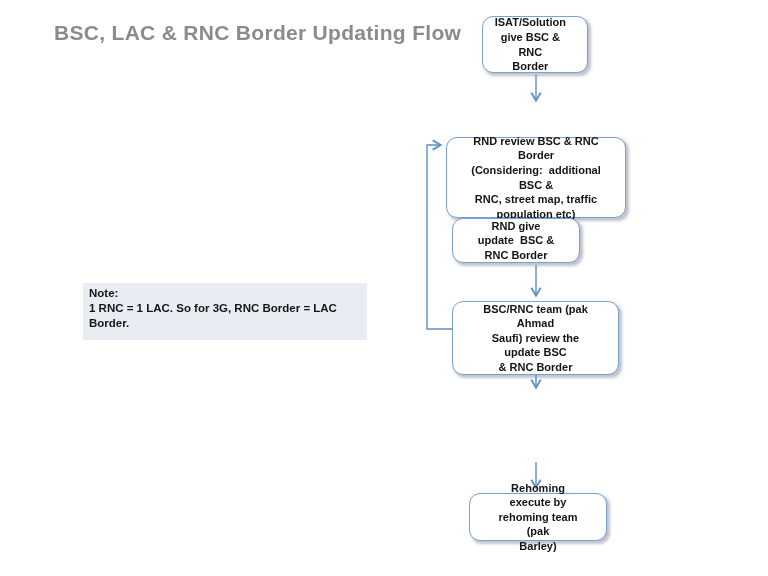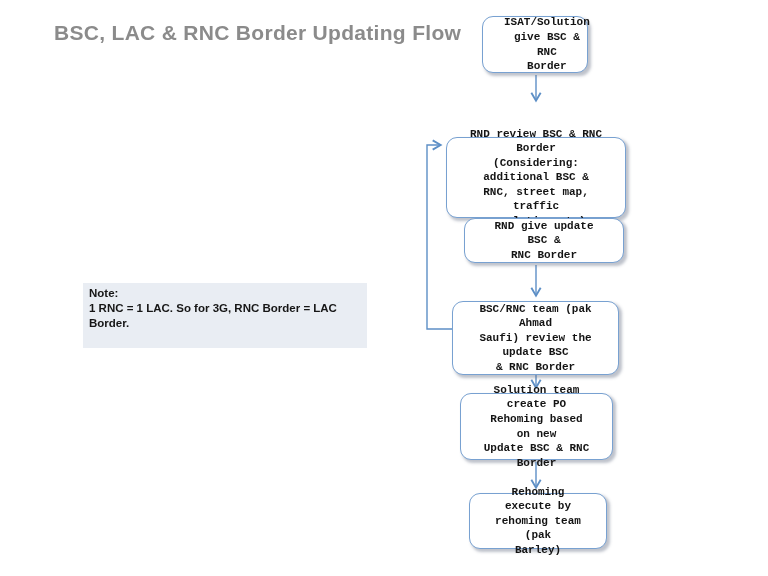--- a/index.html
+++ b/index.html
@@ -30,44 +30,43 @@
   }
   .flow-node{
     position:absolute;
     box-sizing:border-box;
     background:#ffffff;
     border:1.4px solid var(--box-border,#78a1d1);
     border-radius:11px;
     box-shadow:2.5px 2.5px 3px rgba(110,120,140,0.45);
     display:flex;
     align-items:center;
-    justify-content:flex-start;
+    justify-content:flex-end;
     text-align:center;
     padding:3px 21px;
-    font-family:Liberation Mono, monospace;
   }
   .flow-node .label{
     font-size:11px;
     font-weight:600;
     line-height:1.32;
     color:#141414;
     white-space:pre-wrap;
   }
   .note-block{
     position:absolute;
     left:83px;top:283px;
     width:284px;
   }
   .note-para{
     background:var(--note-bg,#e9edf3);
     color:#161616;
     font-size:11.5px;
     font-weight:600;
     line-height:1.32;
-    padding:3px 6px 16px 6px;
+    padding:3px 6px 8px 6px;
     white-space:pre-wrap;
   }
   .note-para + .note-para{margin-top:3px;}
   .note-heading{white-space:pre-wrap;}
 </style>
 </head>
 <body>
 
 <div id="slide">
 
@@ -93,38 +92,33 @@
 Border</span>
   </div>
 
   <div class="flow-node" style="left:446px;top:106px;width:180px;height:81px;margin-top:31px;">
     <span class="label">RND review BSC &amp; RNC Border
 (Considering:  additional BSC &amp;
 RNC, street map, traffic
 population etc)</span>
   </div>
 
-  <div class="flow-node" style="left:464px;top:218px;width:160px;height:45px;">
+  <div class="flow-node" style="left:452px;top:218px;width:128px;height:45px;">
     <span class="label">RND give update  BSC &amp;
 RNC Border</span>
   </div>
 
   <div class="flow-node" style="left:452px;top:301px;width:167px;height:74px;">
     <span class="label">BSC/RNC team (pak Ahmad
 Saufi) review the update BSC
 &amp; RNC Border</span>
   </div>
 
-  <div class="flow-node" style="left:460px;top:393px;width:153px;height:67px;">
-    <span class="label">Solution team create PO
-Rehoming based on new
-Update BSC &amp; RNC Border</span>
-  </div>
 
-  <div class="flow-node" style="left:469px;top:493px;width:138px;height:56px;">
+  <div class="flow-node" style="left:469px;top:493px;width:138px;height:48px;">
     <span class="label">Rehoming execute by
 rehoming team (pak
 Barley)</span>
   </div>
 
   <div class="note-block">
     <div class="note-para"><span class="note-heading">Note:</span>
 <span>1 RNC = 1 LAC. So for 3G, RNC Border = LAC Border.</span></div>
   </div>
 

